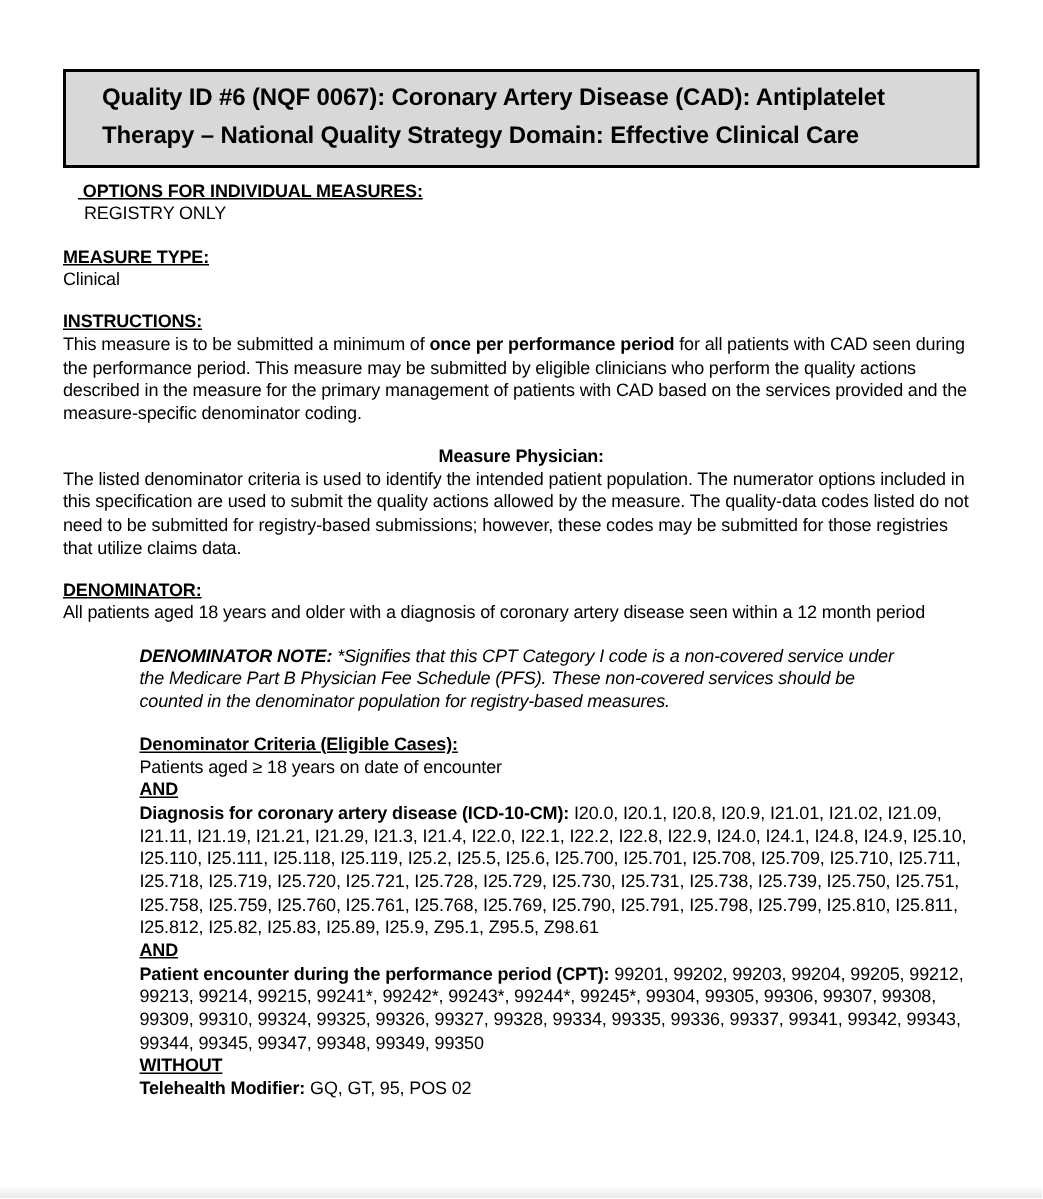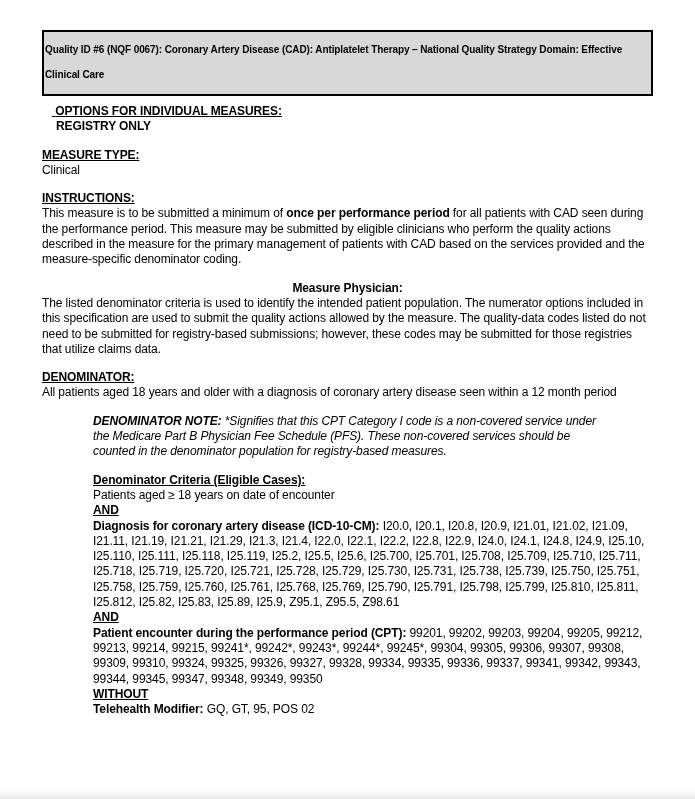--- a/index.html
+++ b/index.html
@@ -18,34 +18,35 @@
   .content {
     position: absolute;
     left: 42px;
     top: 30px;
     width: 611px;
   }
   .title-box {
     border: 2px solid var(--title-box-border, #000000);
     background: var(--title-box-bg, #d8d8d8);
     font-weight: 700;
-    font-size: 10px;
+    font-size: 16px;
     line-height: 25px;
-    padding: 5px 8px 7px 1px;
+    padding: 5px 8px 7px 24px;
     margin-bottom: 8px;
+    margin-top: 16px;
   }
   .sec { margin-top: 13px; }
   .hu {
     font-weight: 700;
     text-decoration: underline;
     white-space: pre-wrap;
   }
   .b { font-weight: 700; text-align: center; }
   p, .line { margin: 0; padding: 0; }
-  .registry { font-weight: 700; padding-left: 4px; }
+  .registry { font-weight: 400; padding-left: 4px; }
   .indent { margin-left: 51px; }
   .note {
     font-style: italic;
     margin-right: 40px;
   }
   .note .b { font-weight: 700; }
   .page-bottom-edge {
     position: absolute;
     left: 0;
     bottom: 0;

